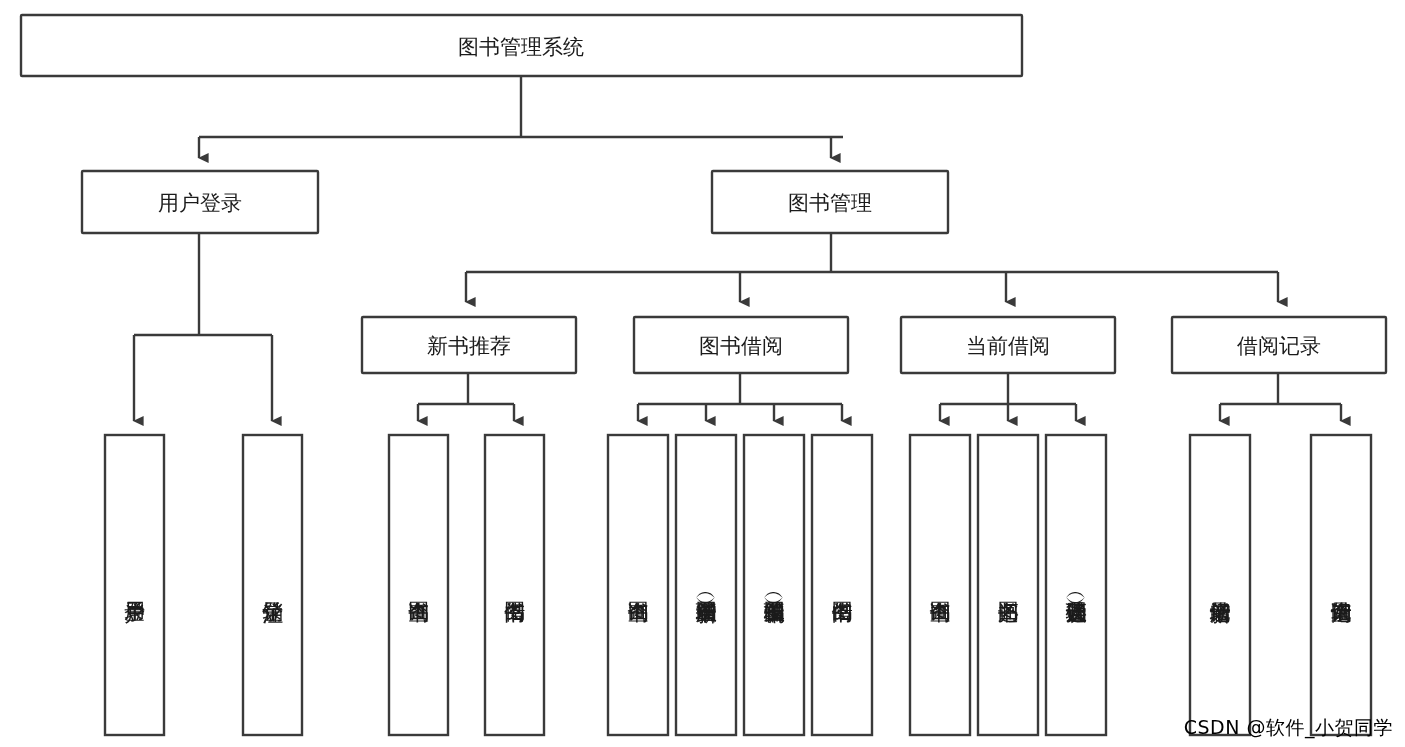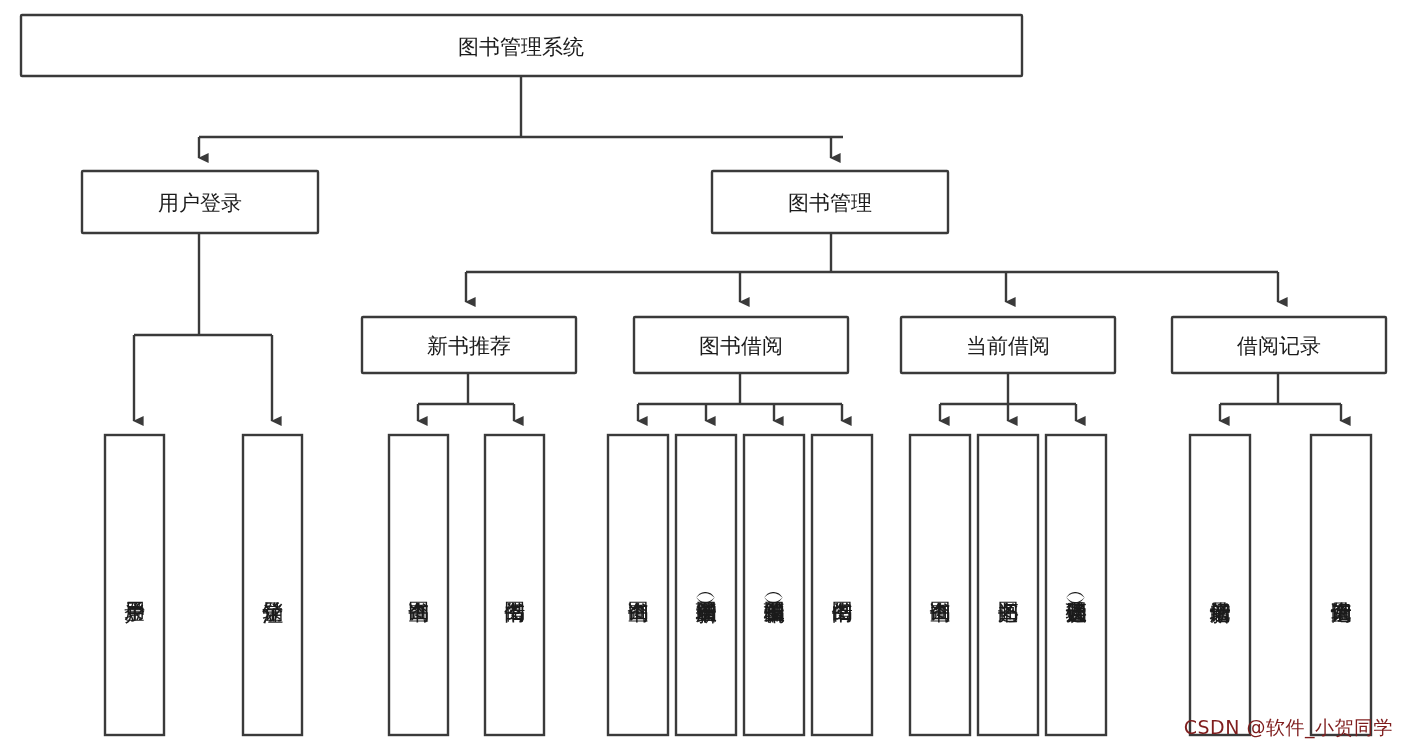--- a/index.html
+++ b/index.html
@@ -24,21 +24,21 @@
     text-align:center;
     writing-mode:vertical-rl;
     text-orientation:upright;
     white-space:nowrap;
     font-family:"DejaVu Sans","Liberation Sans",sans-serif;
     display:flex;align-items:center;justify-content:center;
     pointer-events:none;
   }
   .watermark{
     position:absolute;right:12px;bottom:6px;
-    font-size:19px;color:#7f1d1d;
+    font-size:19px;color:#000000;
     font-family:"DejaVu Sans","Liberation Sans",sans-serif;
     letter-spacing:0.5px;
     white-space:nowrap;
   }
 </style>
 </head>
 <body>
 
 <svg id="canvas" viewBox="0 0 1405 747">
 

